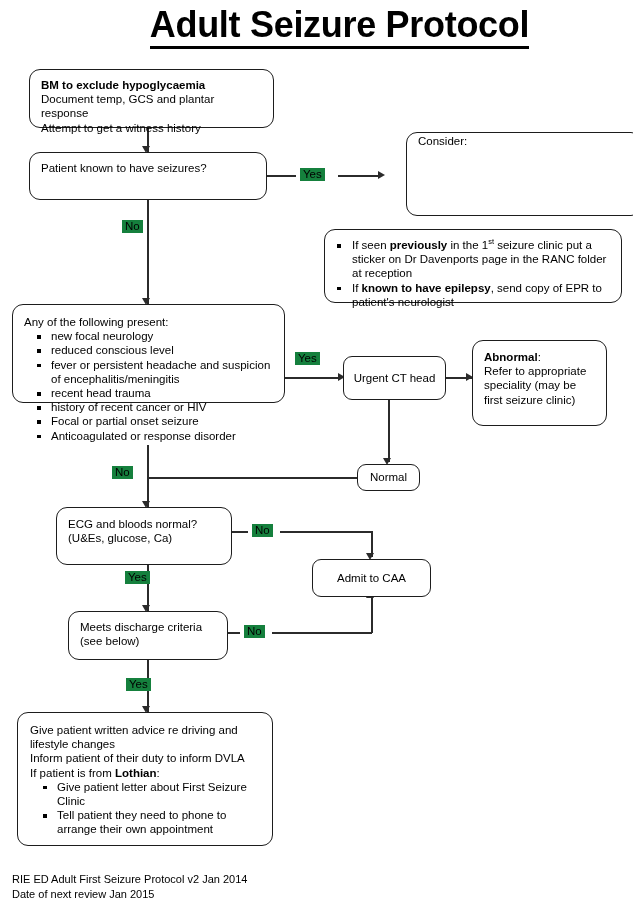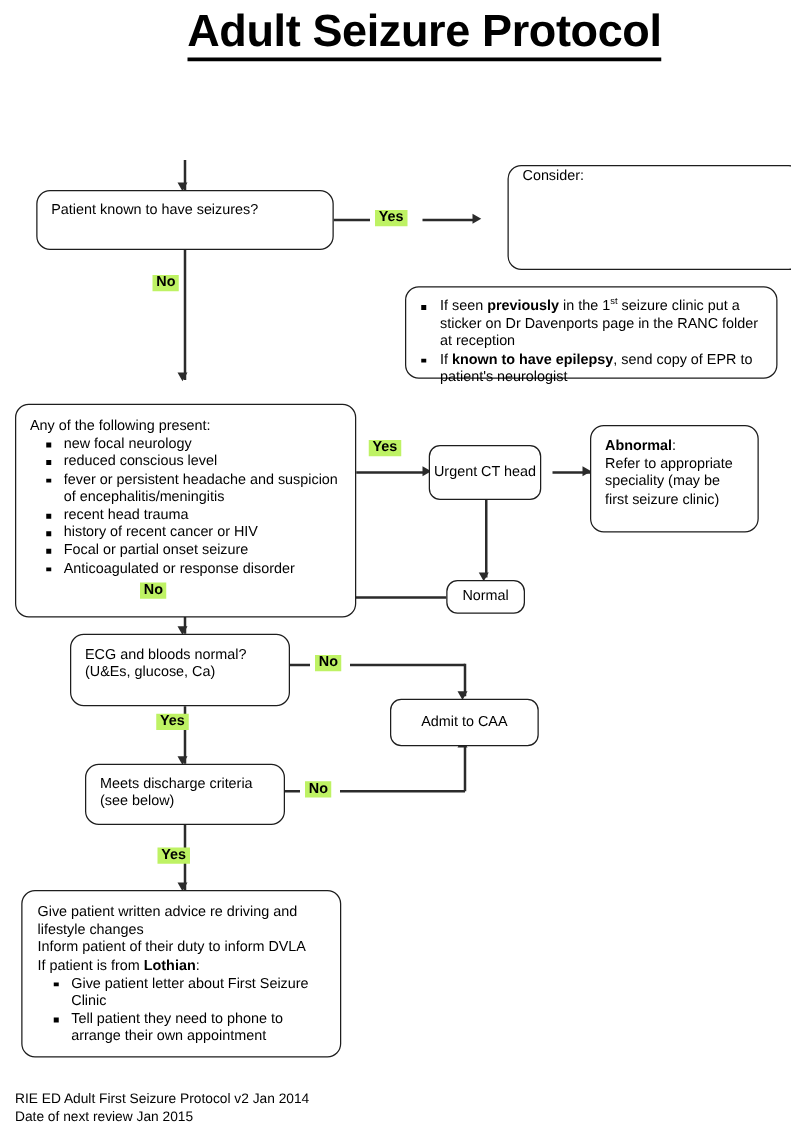--- a/index.html
+++ b/index.html
@@ -109,25 +109,24 @@
   }
   .arrow.up {
     border-left: 4.5px solid transparent;
     border-right: 4.5px solid transparent;
     border-bottom: 7px solid #2b2b2b;
   }
   .edge-label {
     position: absolute;
     font-size: 11.5px;
     line-height: 13px;
-    background: #bef264;
+    background: #15803d;
     padding: 0 3px;
     z-index: 4;
     white-space: nowrap;
-    font-weight: bold;
   }
   
   .footer {
     position: absolute;
     left: 12px;
     top: 872px;
     font-size: 11px;
     line-height: 15px;
   }
 </style>
@@ -173,54 +172,59 @@
   <div class="arrow down" style="left:142.3px; top:605px;"></div>
 
   <div class="ln hl" style="left:228px; top:632px; width:12px;"></div>
   <div class="ln hl" style="left:272px; top:632px; width:100px;"></div>
   <div class="ln vl" style="left:371px; top:597px; height:36px;"></div>
   <div class="arrow up" style="left:366.3px; top:591px;"></div>
 
   <div class="ln vl" style="left:147px; top:660px; height:52px;"></div>
   <div class="arrow down" style="left:142.3px; top:706px;"></div>
 
+  <div class="box" style="left:29px; top:69px; width:245px; height:59px;">
+    <div class="bold">BM to exclude hypoglycaemia</div>
+    <div>Document temp, GCS and plantar response</div>
+    <div>Attempt to get a witness history</div>
+  </div>
 
   <div class="box" style="left:29px; top:152px; width:238px; height:48px;">
     <div>Patient known to have seizures?</div>
   </div>
   <div class="edge-label" style="left:300px; top:168px;">Yes</div>
   <div class="edge-label" style="left:122px; top:220px;">No</div>
 
   <div class="box" style="left:381px; top:132px; width:236px; height:84px; padding-top:1px;margin-left:25px;">
     <div>Consider:</div>
   </div>
 
   <div class="box" style="left:324px; top:229px; width:298px; height:74px; padding:8px 10px 6px 4px;">
     <ul class="bl wide">
       <li><span>If seen </span><span class="bold">previously</span><span> in the 1</span><sup>st</sup><span> seizure clinic put a sticker on Dr Davenports page in the RANC folder at reception</span></li>
       <li><span>If </span><span class="bold">known to have epilepsy</span><span>, send copy of EPR to patient's neurologist</span></li>
     </ul>
   </div>
 
-  <div class="box" style="left:12px; top:323px; width:273px; height:171px; padding-top:10px;">
+  <div class="box" style="left:12px; top:304px; width:273px; height:99px; padding-top:10px;">
     <div>Any of the following present:</div>
     <ul class="bl">
       <li>new focal neurology</li>
       <li>reduced conscious level</li>
       <li>fever or persistent headache and suspicion of encephalitis/meningitis</li>
       <li>recent head trauma</li>
       <li>history of recent cancer or HIV</li>
       <li>Focal or partial onset seizure</li>
       <li>Anticoagulated or response disorder</li>
     </ul>
   </div>
   <div class="edge-label" style="left:295px; top:352px;">Yes</div>
   <div class="edge-label" style="left:112px; top:466px;">No</div>
 
-  <div class="box rect center" style="left:343px; top:356px; width:90px; height:44px;">
+  <div class="box rect center" style="left:343px; top:356px; width:103px; height:44px;">
     <span>Urgent CT head</span>
   </div>
 
   <div class="box" style="left:472px; top:340px; width:135px; height:86px; padding-top:9px;">
     <div><span class="bold">Abnormal</span><span>:</span></div>
     <div>Refer to appropriate speciality (may be first seizure clinic)</div>
   </div>
 
   <div class="box rect center" style="left:357px; top:464px; width:63px; height:27px;">
     <span>Normal</span>

